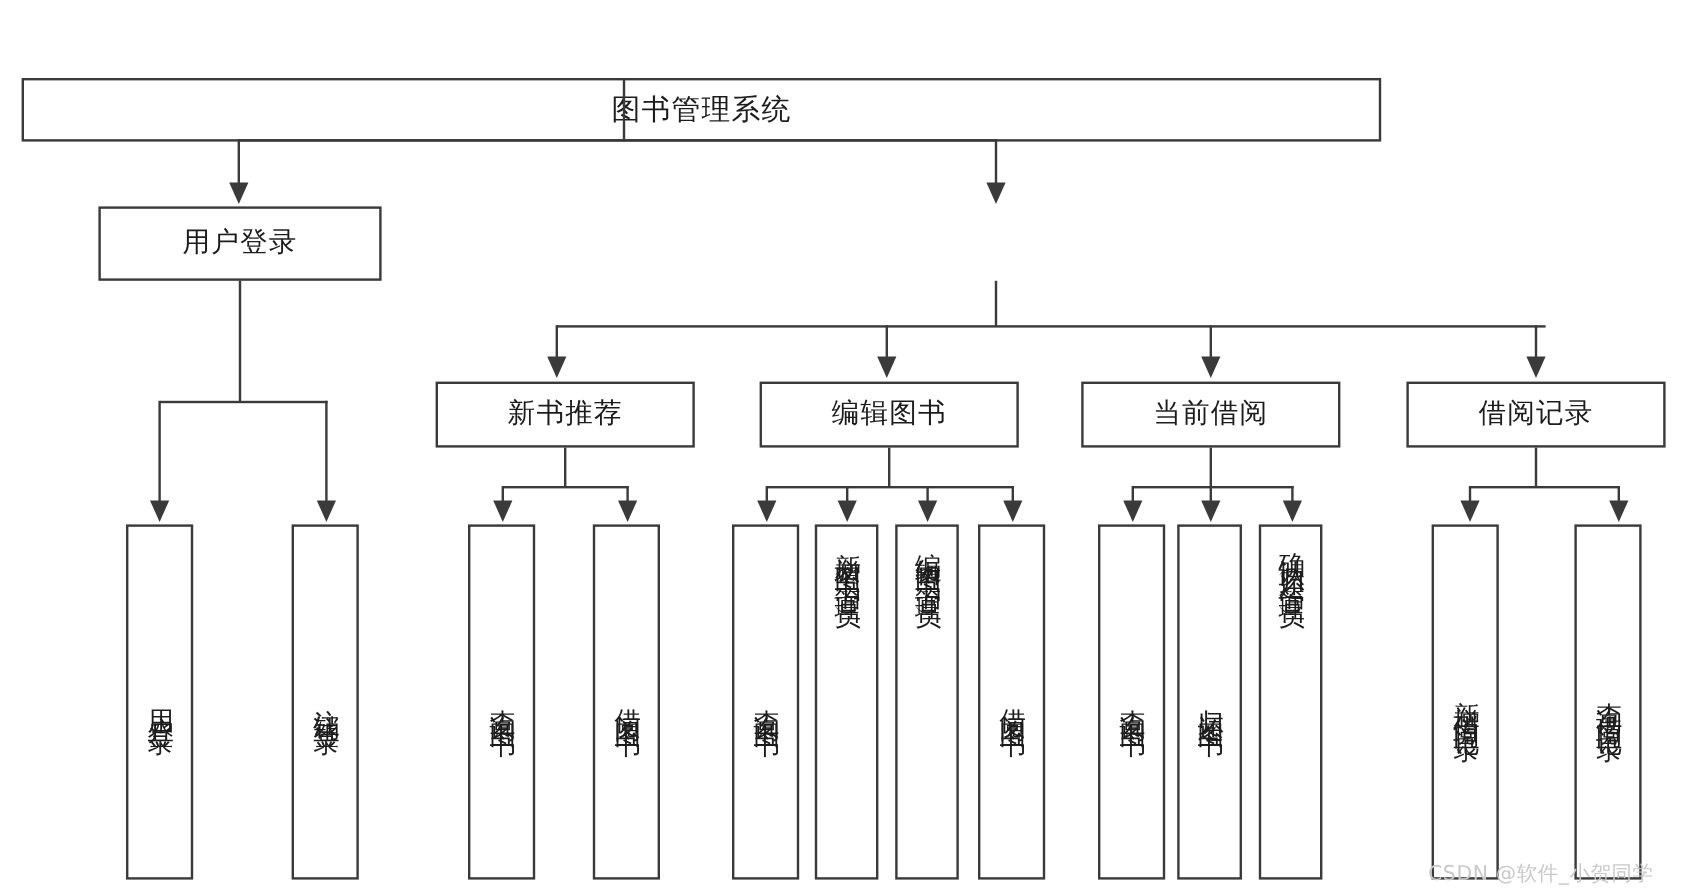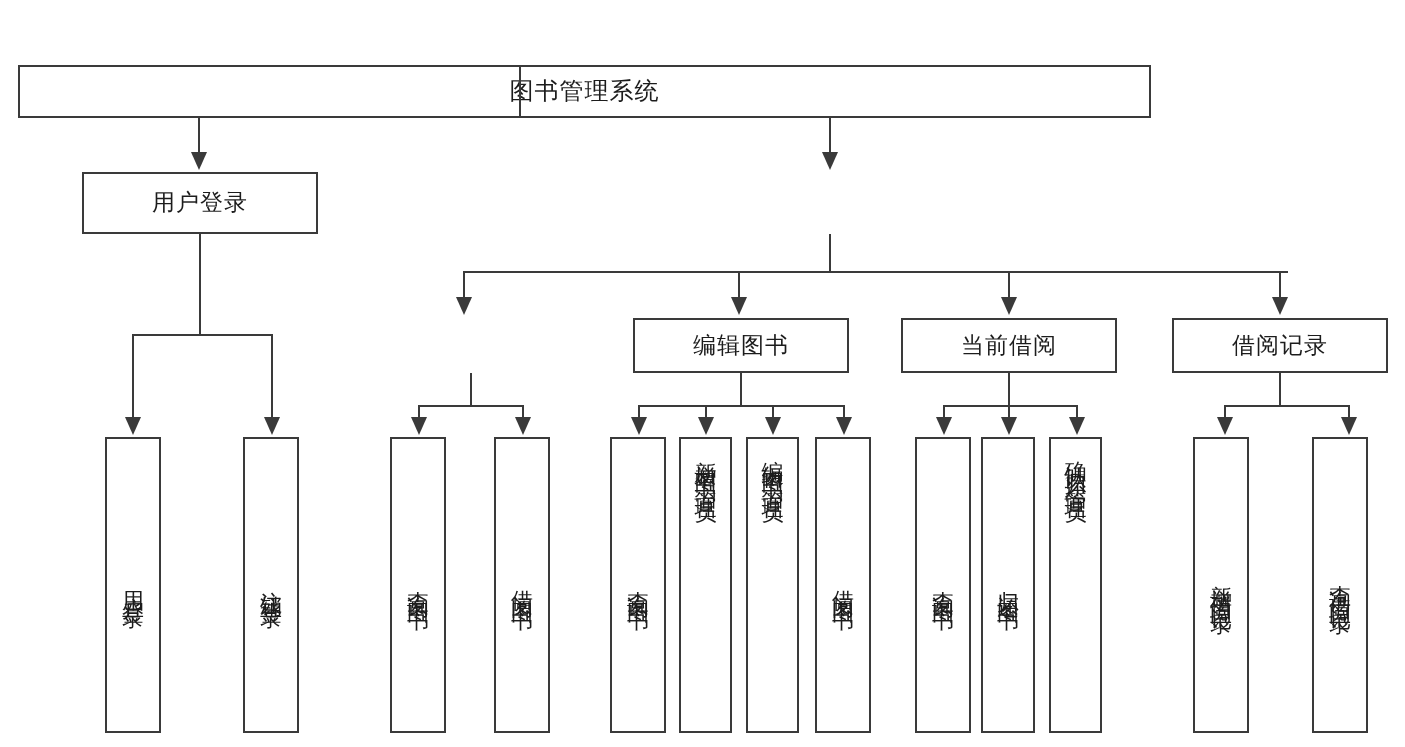--- a/index.html
+++ b/index.html
@@ -100,20 +100,21 @@
   <div class="edge hline" style="left:464px; top:271px; width:824px; height:2px;"></div>
   <div class="edge vline" style="left:463px; top:271px; width:2px; height:28px;"></div>
   <div class="edge vline" style="left:738px; top:271px; width:2px; height:28px;"></div>
   <div class="edge vline" style="left:1008px; top:271px; width:2px; height:28px;"></div>
   <div class="edge vline" style="left:1279px; top:271px; width:2px; height:28px;"></div>
   <div class="arrow" style="left:456px; top:297px;"></div>
   <div class="arrow" style="left:731px; top:297px;"></div>
   <div class="arrow" style="left:1001px; top:297px;"></div>
   <div class="arrow" style="left:1272px; top:297px;"></div>
 
+  <div class="node horiz" style="left:363px; top:318px; width:216px; height:55px;">新书推荐</div>
 
   <div class="node horiz" style="left:633px; top:318px; width:216px; height:55px;">编辑图书</div>
 
   <div class="node horiz" style="left:1172px; top:318px; width:216px; height:55px;">借阅记录</div>
 
   <div class="node horiz" style="left:901px; top:318px; width:216px; height:55px;">当前借阅</div>
 
   <div class="edge vline" style="left:470px; top:373px; width:2px; height:33px;"></div>
   <div class="edge hline" style="left:419px; top:405px; width:105px; height:2px;"></div>
   <div class="edge vline" style="left:418px; top:405px; width:2px; height:14px;"></div>
@@ -159,14 +160,15 @@
   <div class="node vert toptext" style="left:746px; top:437px; width:53px; height:296px;">编辑图书（管理员）</div>
   <div class="node vert" style="left:815px; top:437px; width:56px; height:296px;">借阅图书</div>
 
   <div class="node vert" style="left:915px; top:437px; width:56px; height:296px;">查询图书</div>
   <div class="node vert" style="left:981px; top:437px; width:54px; height:296px;">归还图书</div>
   <div class="node vert toptext" style="left:1049px; top:437px; width:53px; height:296px;">确认归还（管理员）</div>
 
   <div class="node vert" style="left:1193px; top:437px; width:56px; height:296px;">新增借阅记录</div>
   <div class="node vert" style="left:1312px; top:437px; width:56px; height:296px;">查询借阅记录</div>
 
+  <div id="watermark">CSDN @软件_小贺同学</div>
 
 </div>
 
 </body></html>

